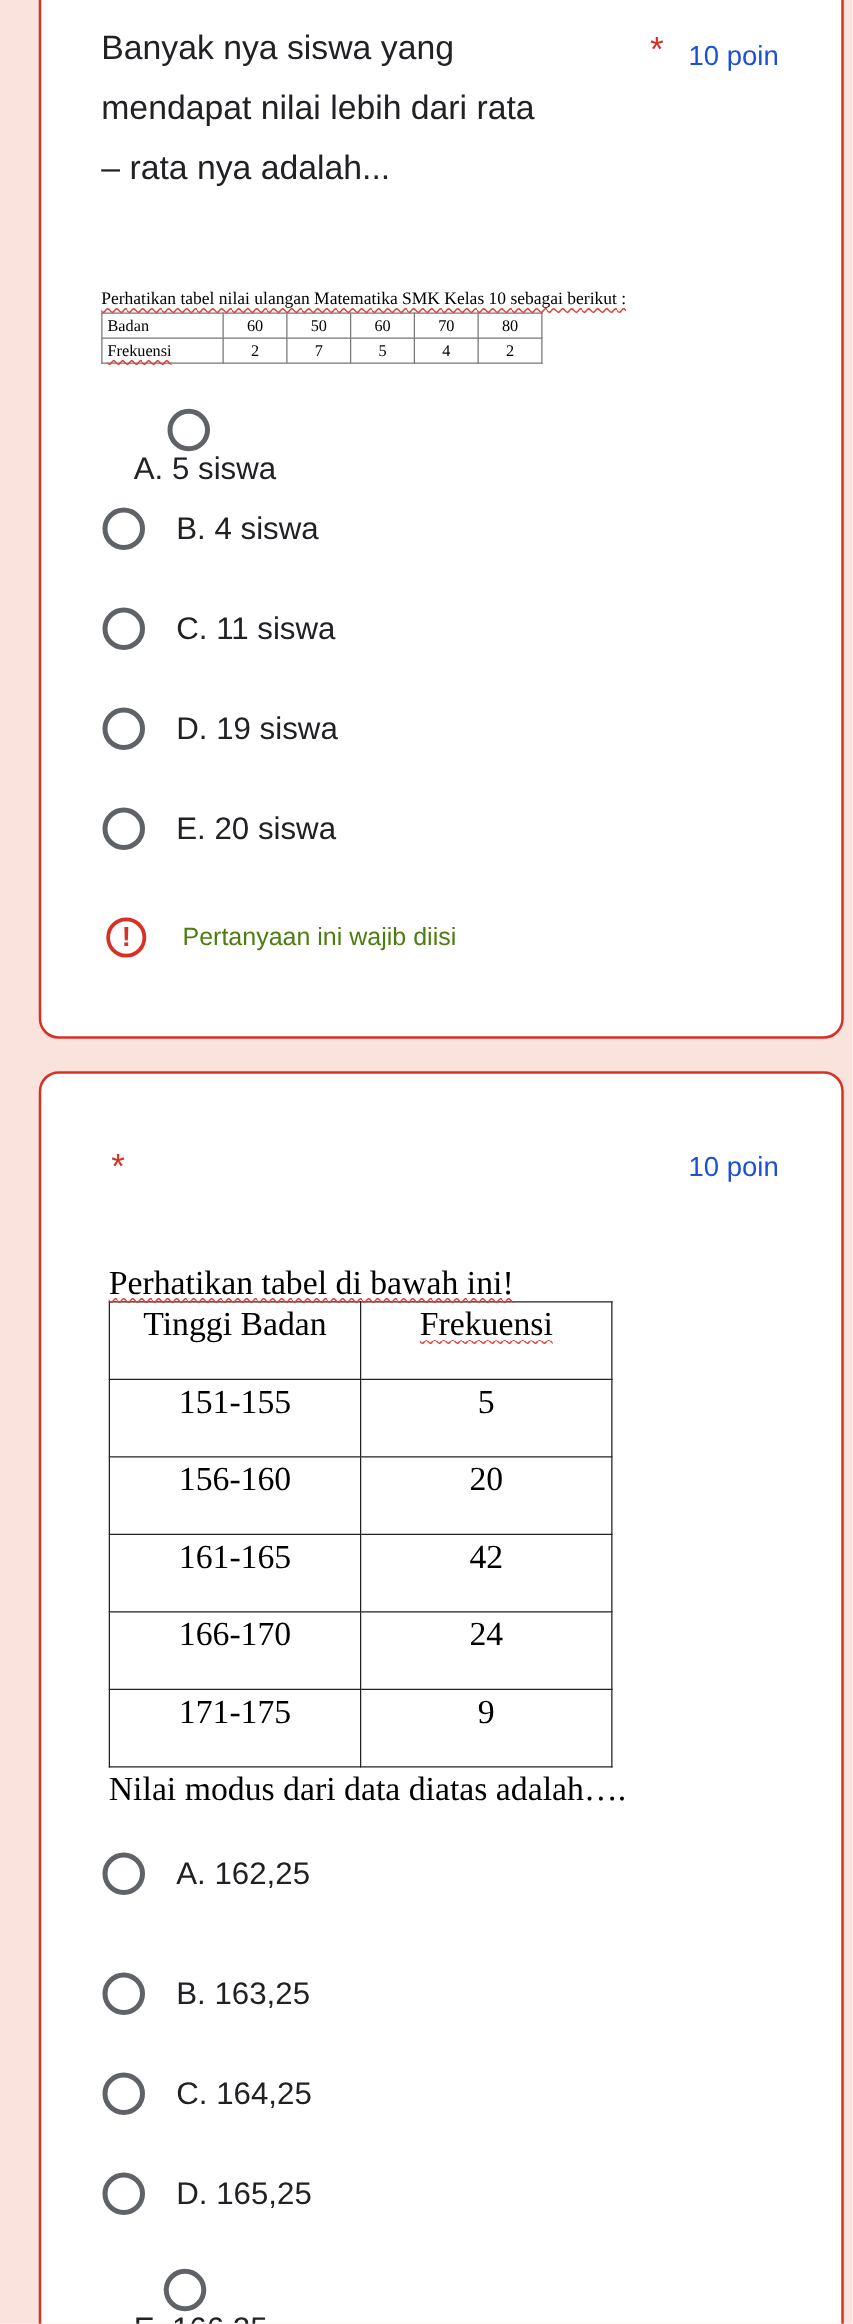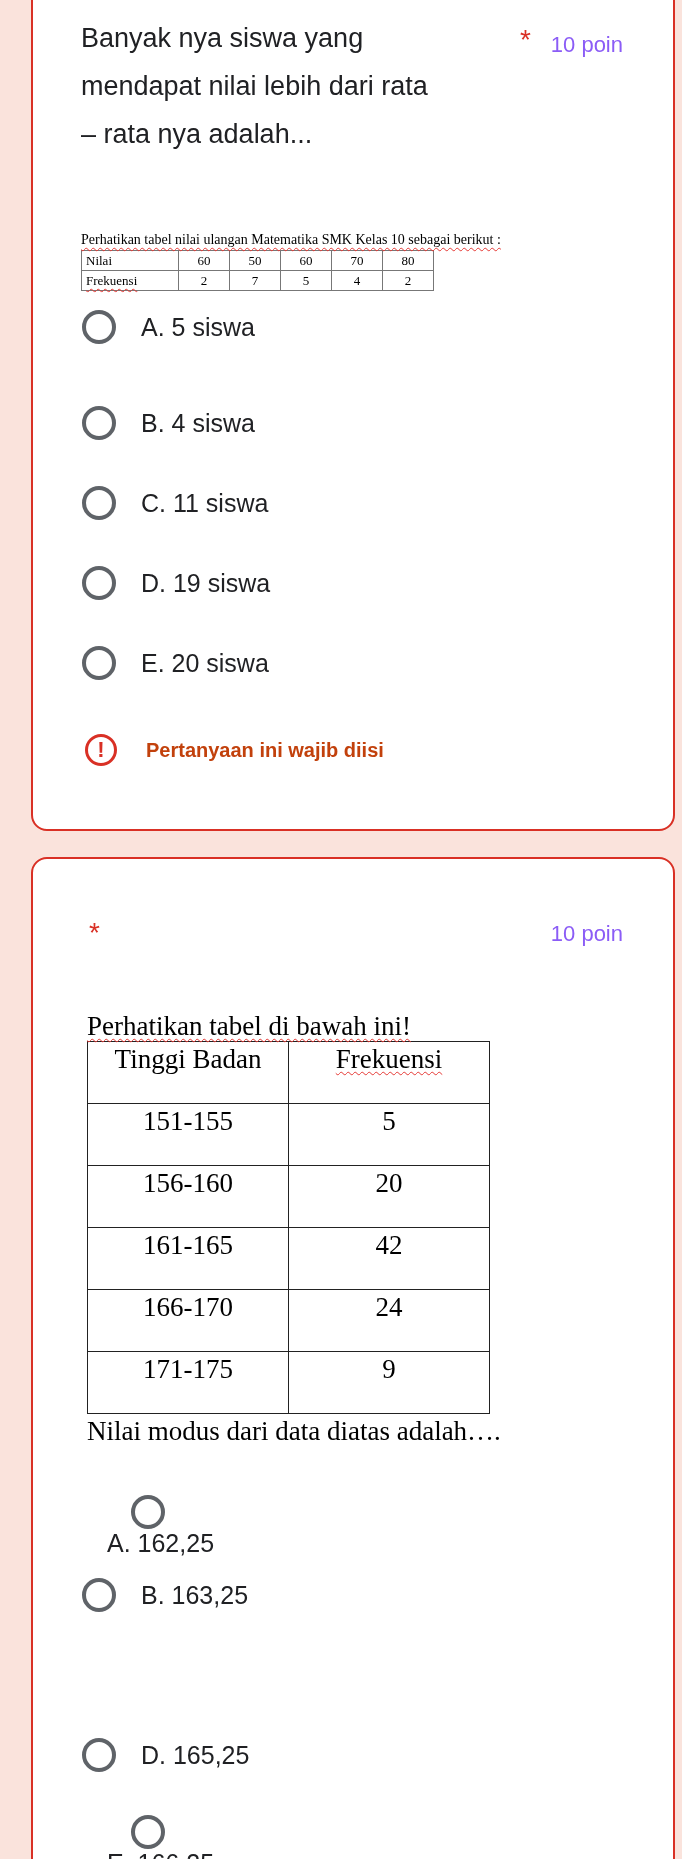--- a/index.html
+++ b/index.html
@@ -42,21 +42,21 @@
   }
   .req-star {
     position: absolute;
     color: #d93025;
     font-size: 28px;
     line-height: 28px;
   }
   .points {
     position: absolute;
     right: 50px;
-    color: #8b5cf6;
+    color: #1d4ed8;
     font-size: 22px;
     line-height: 26px;
   }
   .doc-img {
     position: absolute;
     font-family: "Liberation Serif", "DejaVu Serif", serif;
     color: #000;
   }
   .squiggle {
     text-decoration: underline wavy #e53935;
@@ -127,23 +127,22 @@
     border-radius: 50%;
     box-sizing: border-box;
     color: #d93025;
     font-weight: bold;
     font-size: 22px;
     line-height: 26px;
     text-align: center;
   }
   .err-text {
     margin-left: 29px;
-    color: #c2410c;
+    color: #4d7c0f;
     font-size: 20px;
-    font-weight: bold;
   }
 </style>
 </head>
 <body>
 
 <div id="card1" class="card">
   <div class="q-title" style="top:32px;">
     <div>Banyak nya siswa yang</div>
     <div>mendapat nilai lebih dari rata</div>
     <div>– rata nya adalah...</div>
@@ -151,40 +150,40 @@
   <span class="req-star" style="left:487px; top:44px;">*</span>
   <span class="points" style="top:50px;">10 poin</span>
 
   <div class="doc-img" style="left:48px; top:250px;">
     <div style="font-size:14px; line-height:16px;">
       <span class="squiggle">Perhatikan tabel nilai ulangan Matematika SMK Kelas 10 sebagai berikut :</span>
     </div>
     <table class="t1">
       <tbody>
           <tr>
-        <td class="lbl">Nilai</td>
+        <td class="lbl">Badan</td>
         <td>60</td>
         <td>50</td>
         <td>60</td>
         <td>70</td>
         <td>80</td>
       </tr>
       <tr>
         <td class="lbl squiggle">Frekuensi</td>
         <td>2</td>
         <td>7</td>
         <td>5</td>
         <td>4</td>
         <td>2</td>
       </tr>
     </tbody>
       </table>
   </div>
 
-  <div class="option" style="top:325px;">
+  <div class="option" style="top:345px;flex-direction:column;">
     <span class="radio"></span>
     <span class="opt-label">A. 5 siswa</span>
   </div>
   <div class="option" style="top:421px;">
     <span class="radio"></span>
     <span class="opt-label">B. 4 siswa</span>
   </div>
   <div class="option" style="top:501px;">
     <span class="radio"></span>
     <span class="opt-label">C. 11 siswa</span>
@@ -236,28 +235,32 @@
       </tr>
       <tr>
         <td>171-175</td>
         <td>9</td>
       </tr>
     </tbody>
       </table>
     <div style="font-size:27px; line-height:34px;">Nilai modus dari data diatas adalah….</div>
   </div>
 
-  <div class="option" style="top:636px;flex-direction:column;">
+  <div class="option" style="top:620px;">
     <span class="radio"></span>
     <span class="opt-label">A. 162,25</span>
   </div>
   <div class="option" style="top:716px;">
     <span class="radio"></span>
     <span class="opt-label">B. 163,25</span>
   </div>
+  <div class="option" style="top:796px;">
+    <span class="radio"></span>
+    <span class="opt-label">C. 164,25</span>
+  </div>
   <div class="option" style="top:876px;">
     <span class="radio"></span>
     <span class="opt-label">D. 165,25</span>
   </div>
   <div class="option" style="top:956px;flex-direction:column;">
     <span class="radio"></span>
     <span class="opt-label">E. 166,25</span>
   </div>
 </div>
 

